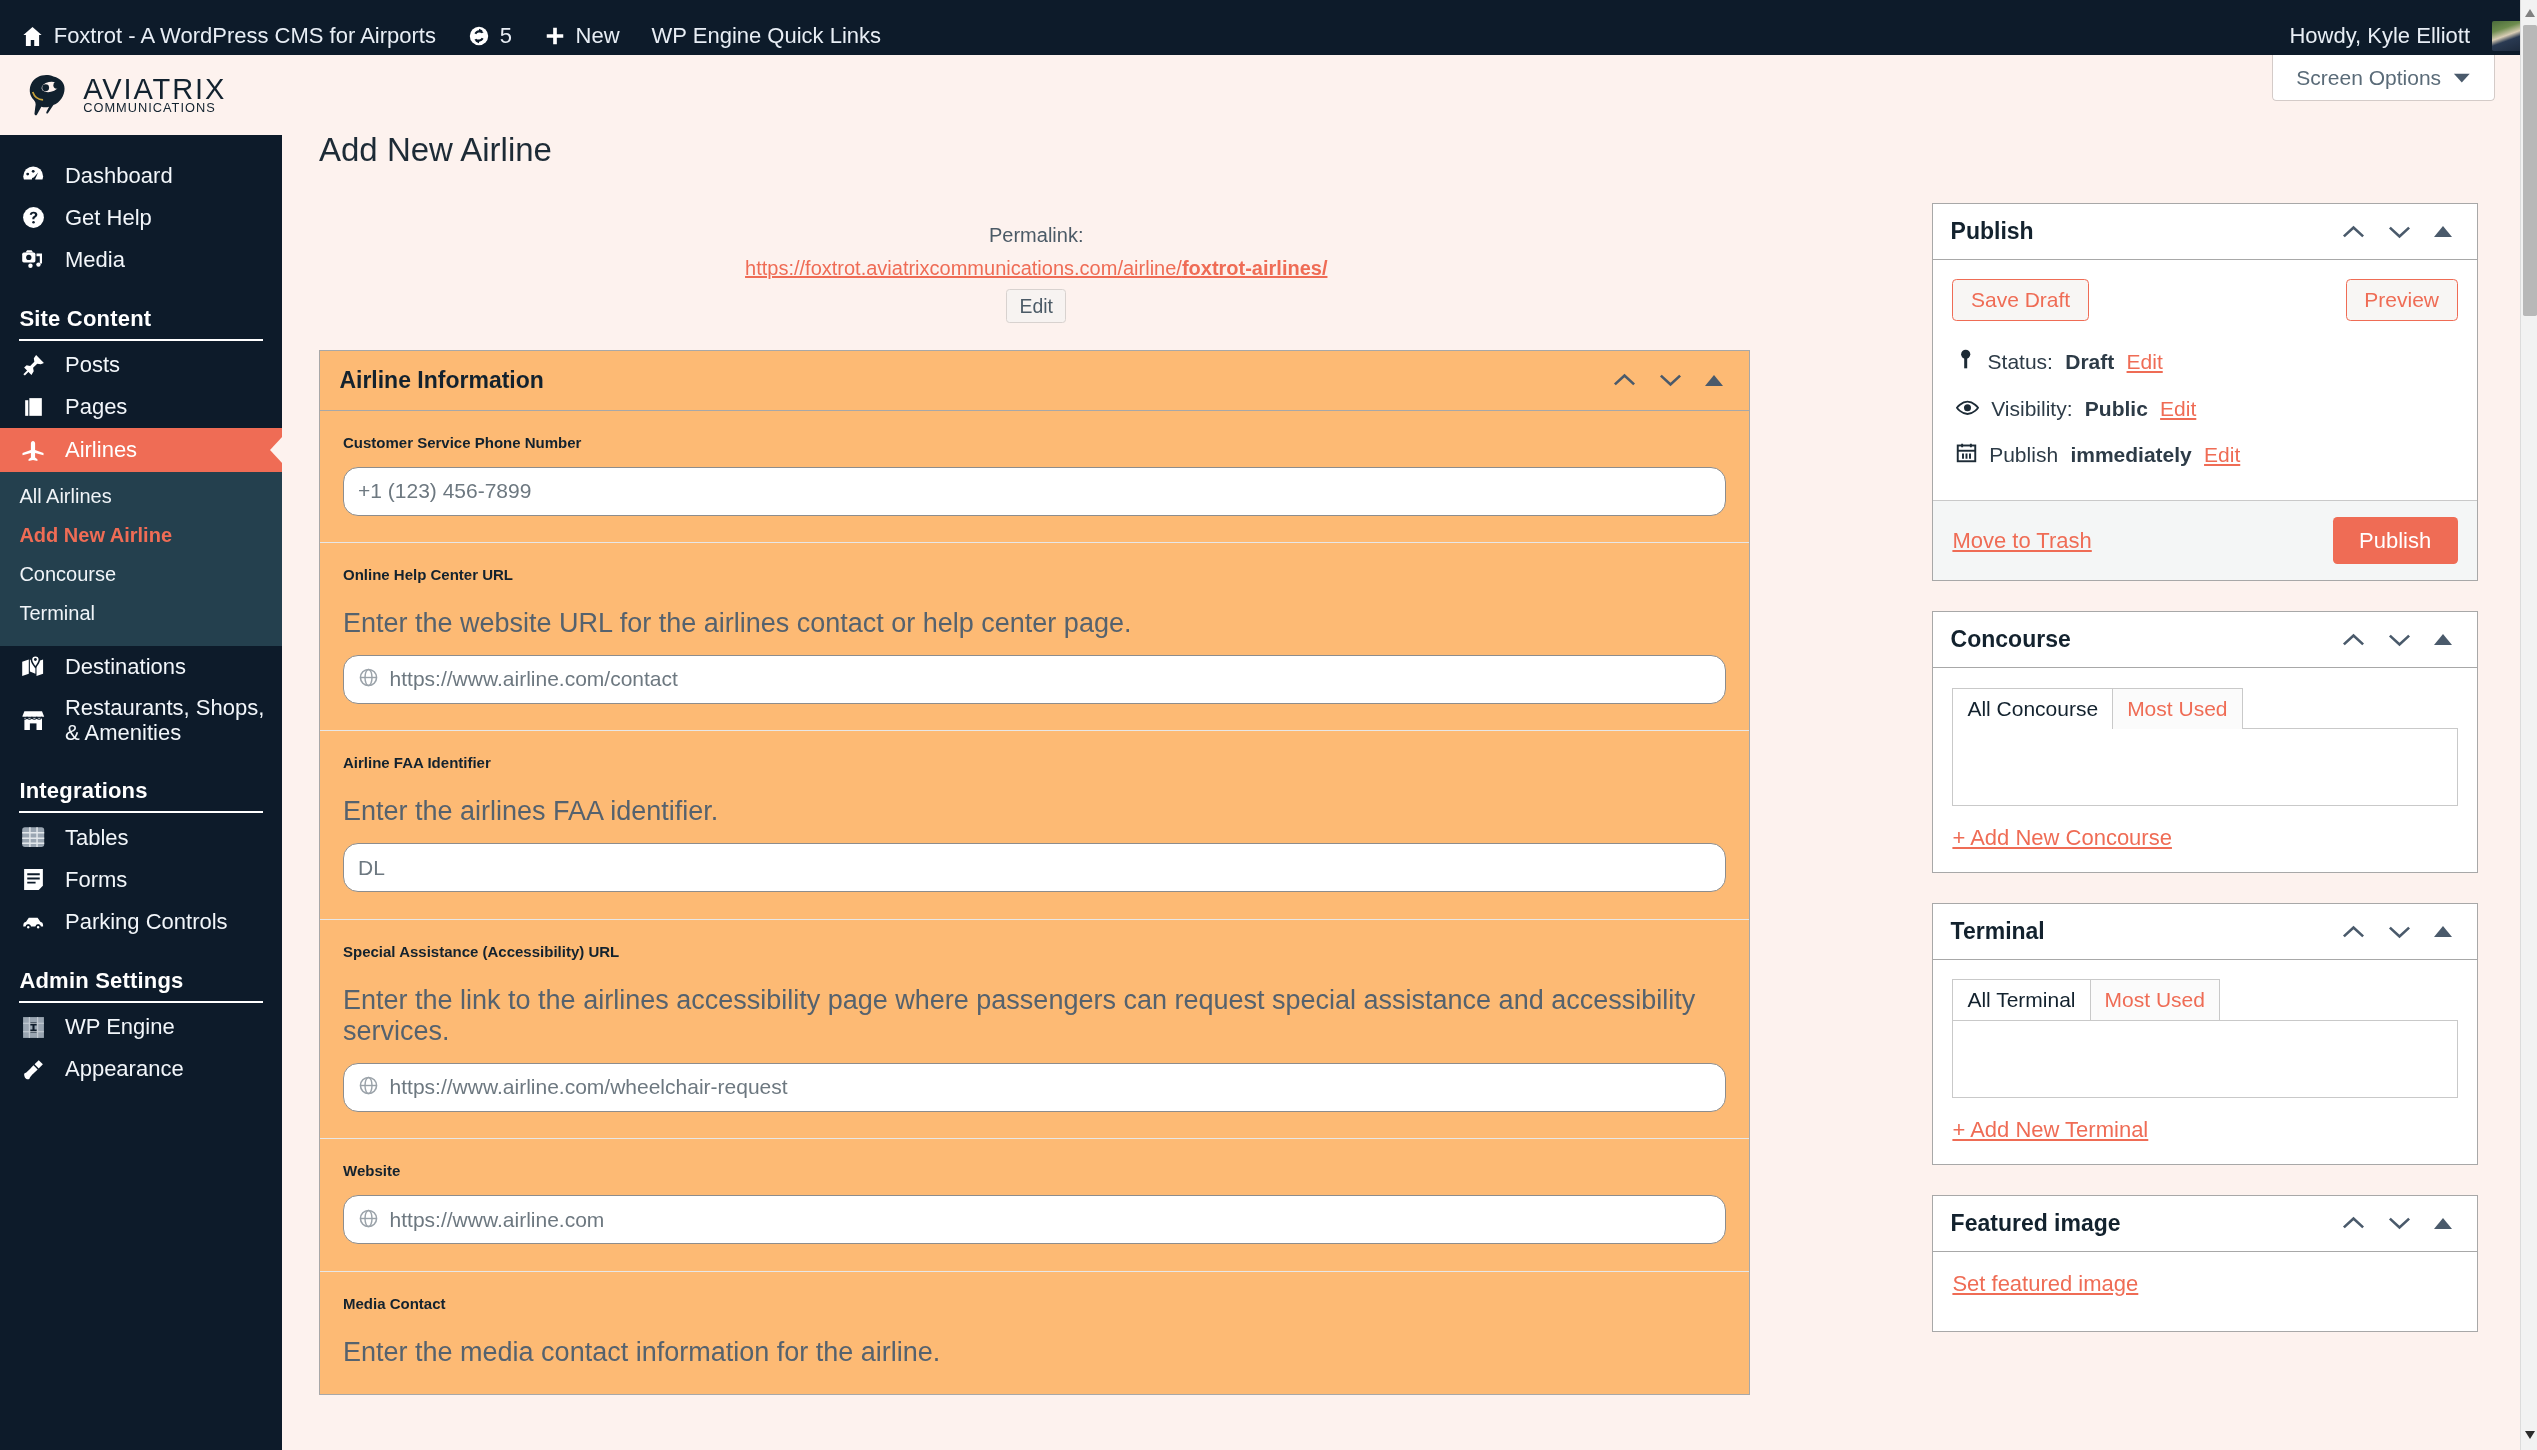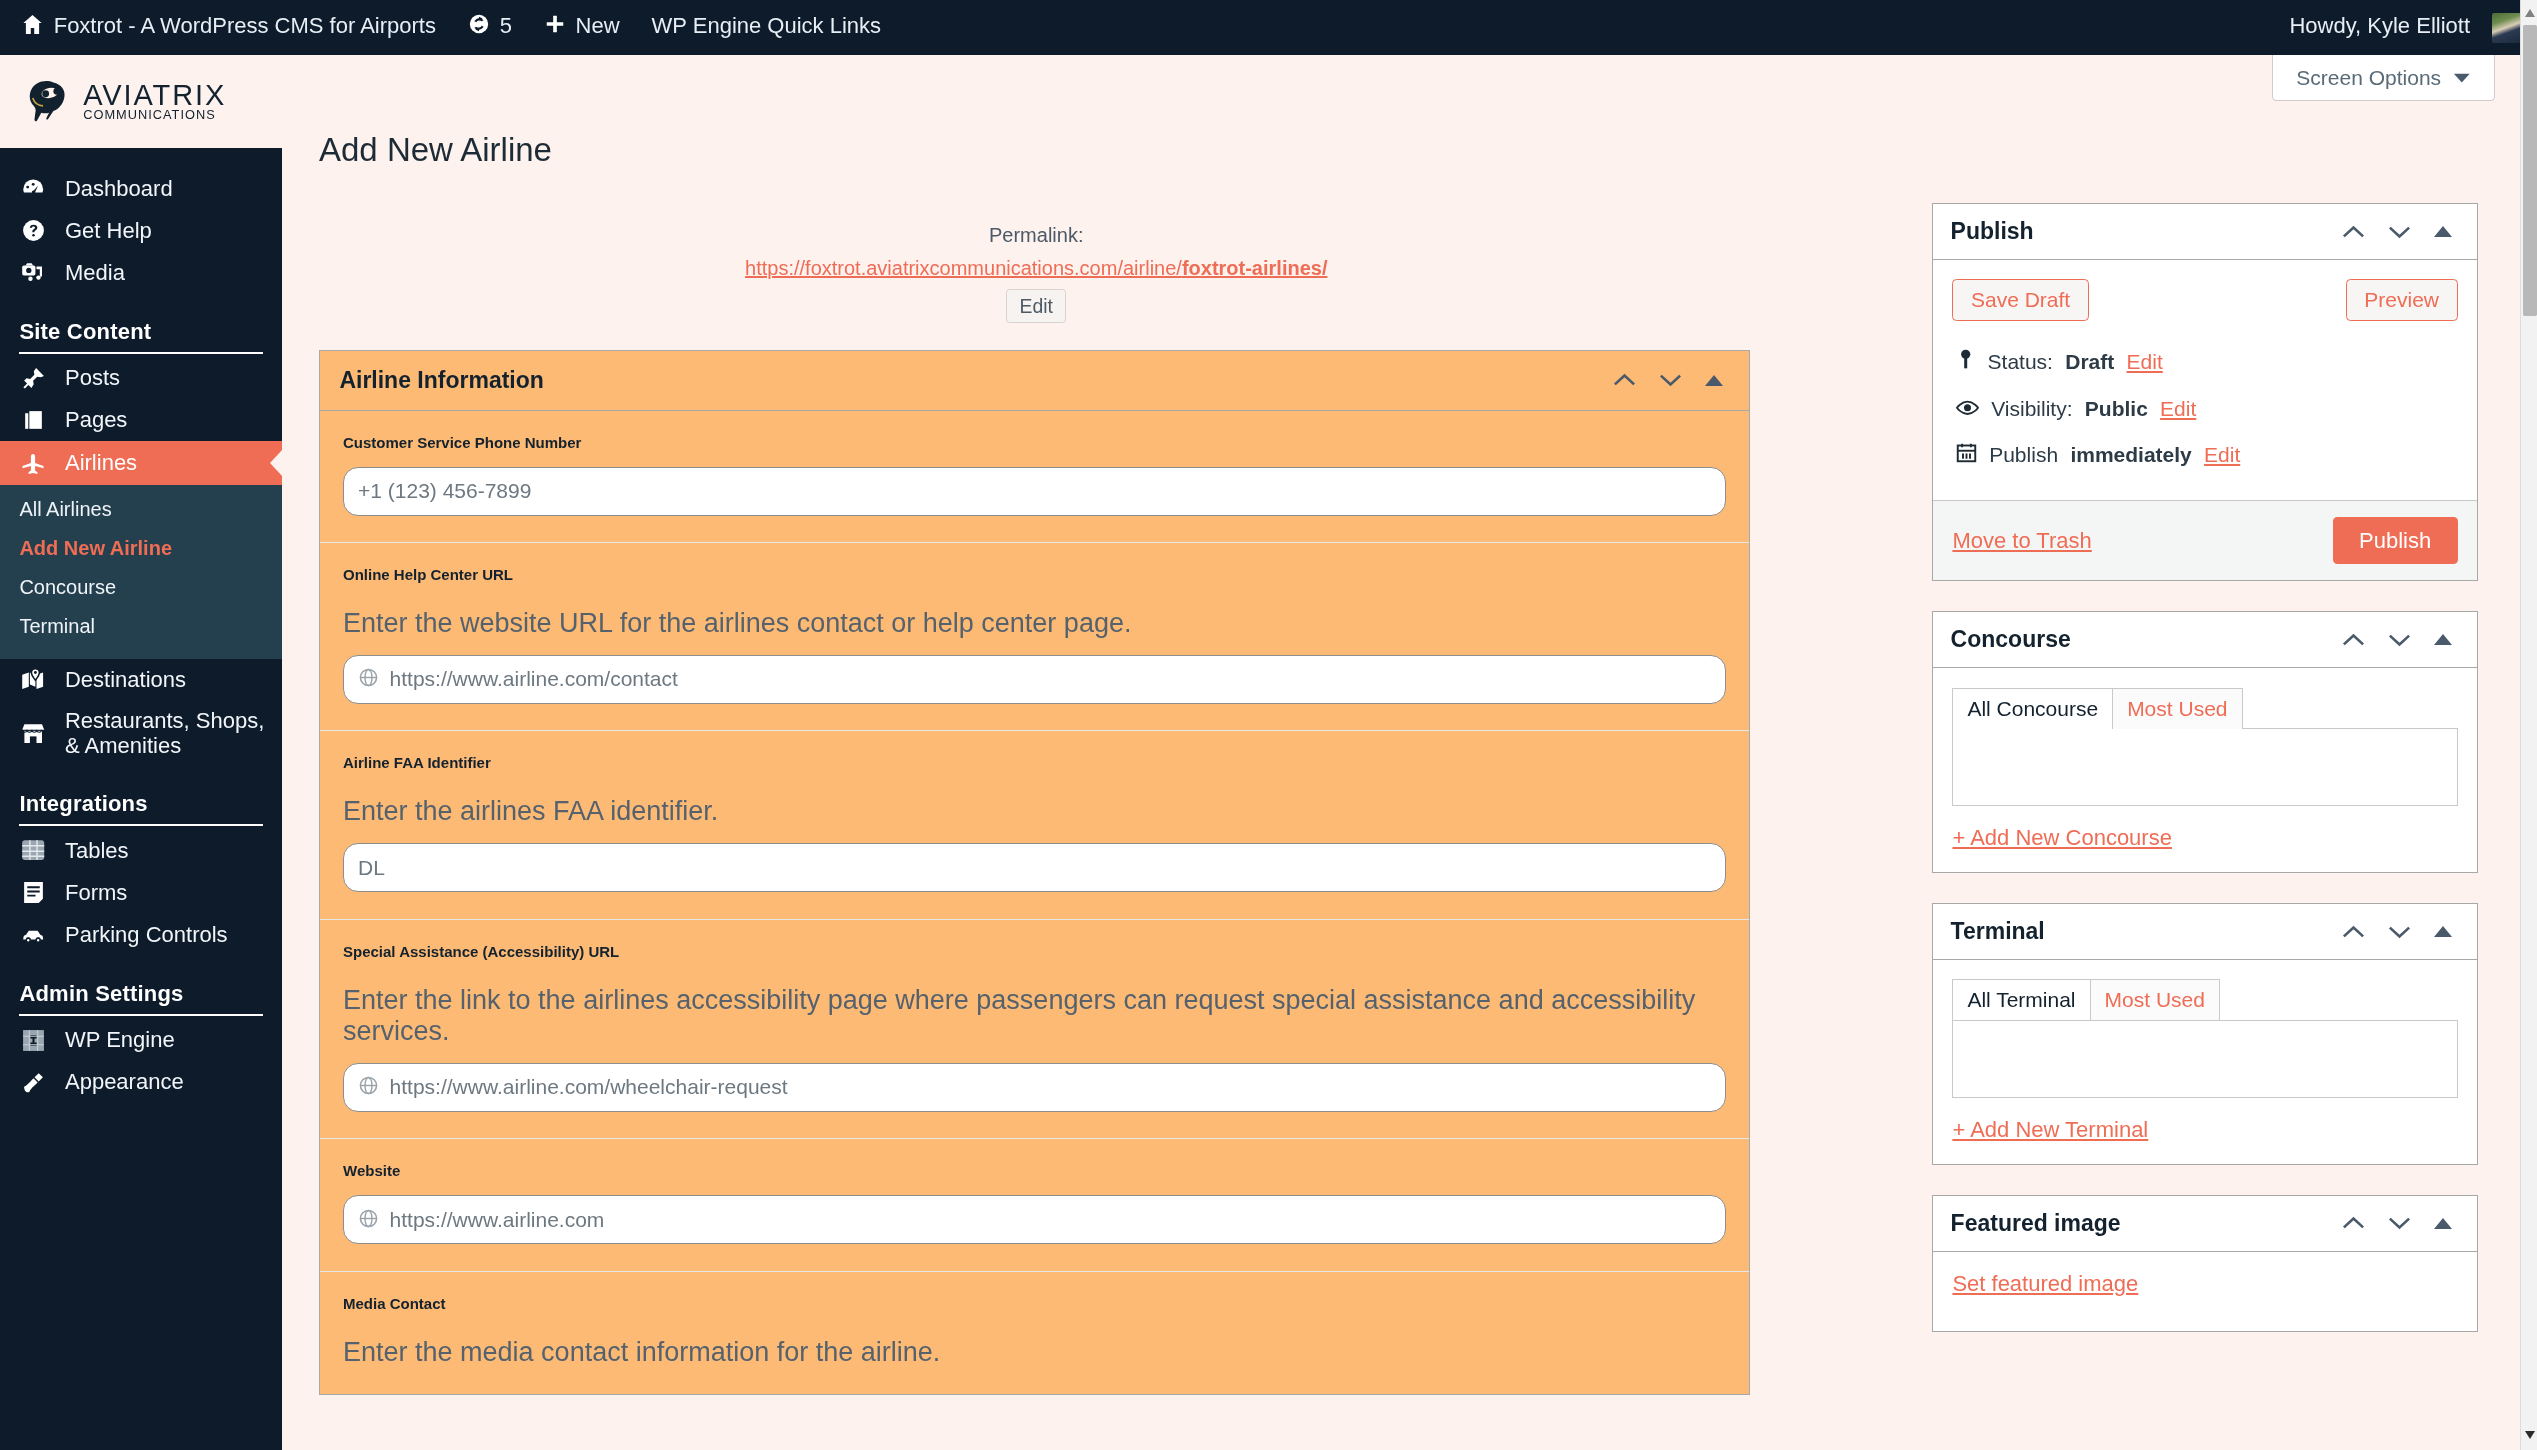--- a/index.html
+++ b/index.html
@@ -12,39 +12,39 @@
   body { position: relative; }
 
   
   #adminbar {
     position: absolute; top: 0; left: 0; width: 2538px; height: 55px;
     background: #0d1b2a; color: #e8eef5;
     display: flex; align-items: center;
     font-size: 22px; z-index: 60;
   }
   .ab-item {
-    display: flex; gap: 9.7px;
+    display: flex; align-items: center; gap: 9.7px;
     padding: 0 16px; height: 47px; color: #e8eef5; white-space: nowrap; margin-top: 17px;
   }
   .ab-item:first-child { padding-left: 21px; }
   .ab-spacer { flex: 1; }
   .ab-avatar {
     width: 30px; height: 30px; margin-left: 12.3px; border-radius: 1.8px;
     background: linear-gradient(160deg,#4a6b3a 0%,#6d8c4e 28%,#d9cdb5 48%,#2a3a52 62%,#1d2a3c 100%);
     flex-shrink: 0;
   }
   .ico { display: inline-block; flex-shrink: 0; line-height: 0; }
 
   
   #sidebar {
     position: absolute; top: 55px; left: 0; width: 282px; height: 1396px;
     background: #0d1b2a; z-index: 50;
   }
   #logo-block {
-    height: 93px; background: #fdf2ee; display: flex;
+    height: 80px; background: #fdf2ee; display: flex;
     align-items: center; padding-left: 19.4px; gap: 8.8px;
   }
   #logo-text { line-height: 0.92; }
   #logo-main {
     font-size: 29px; letter-spacing: 1.9px; color: #12222f; font-weight: 400;
     font-family: "Liberation Sans", sans-serif;
   }
   #logo-sub {
     font-size: 12.8px; letter-spacing: 1px; color: #12222f;
   }

